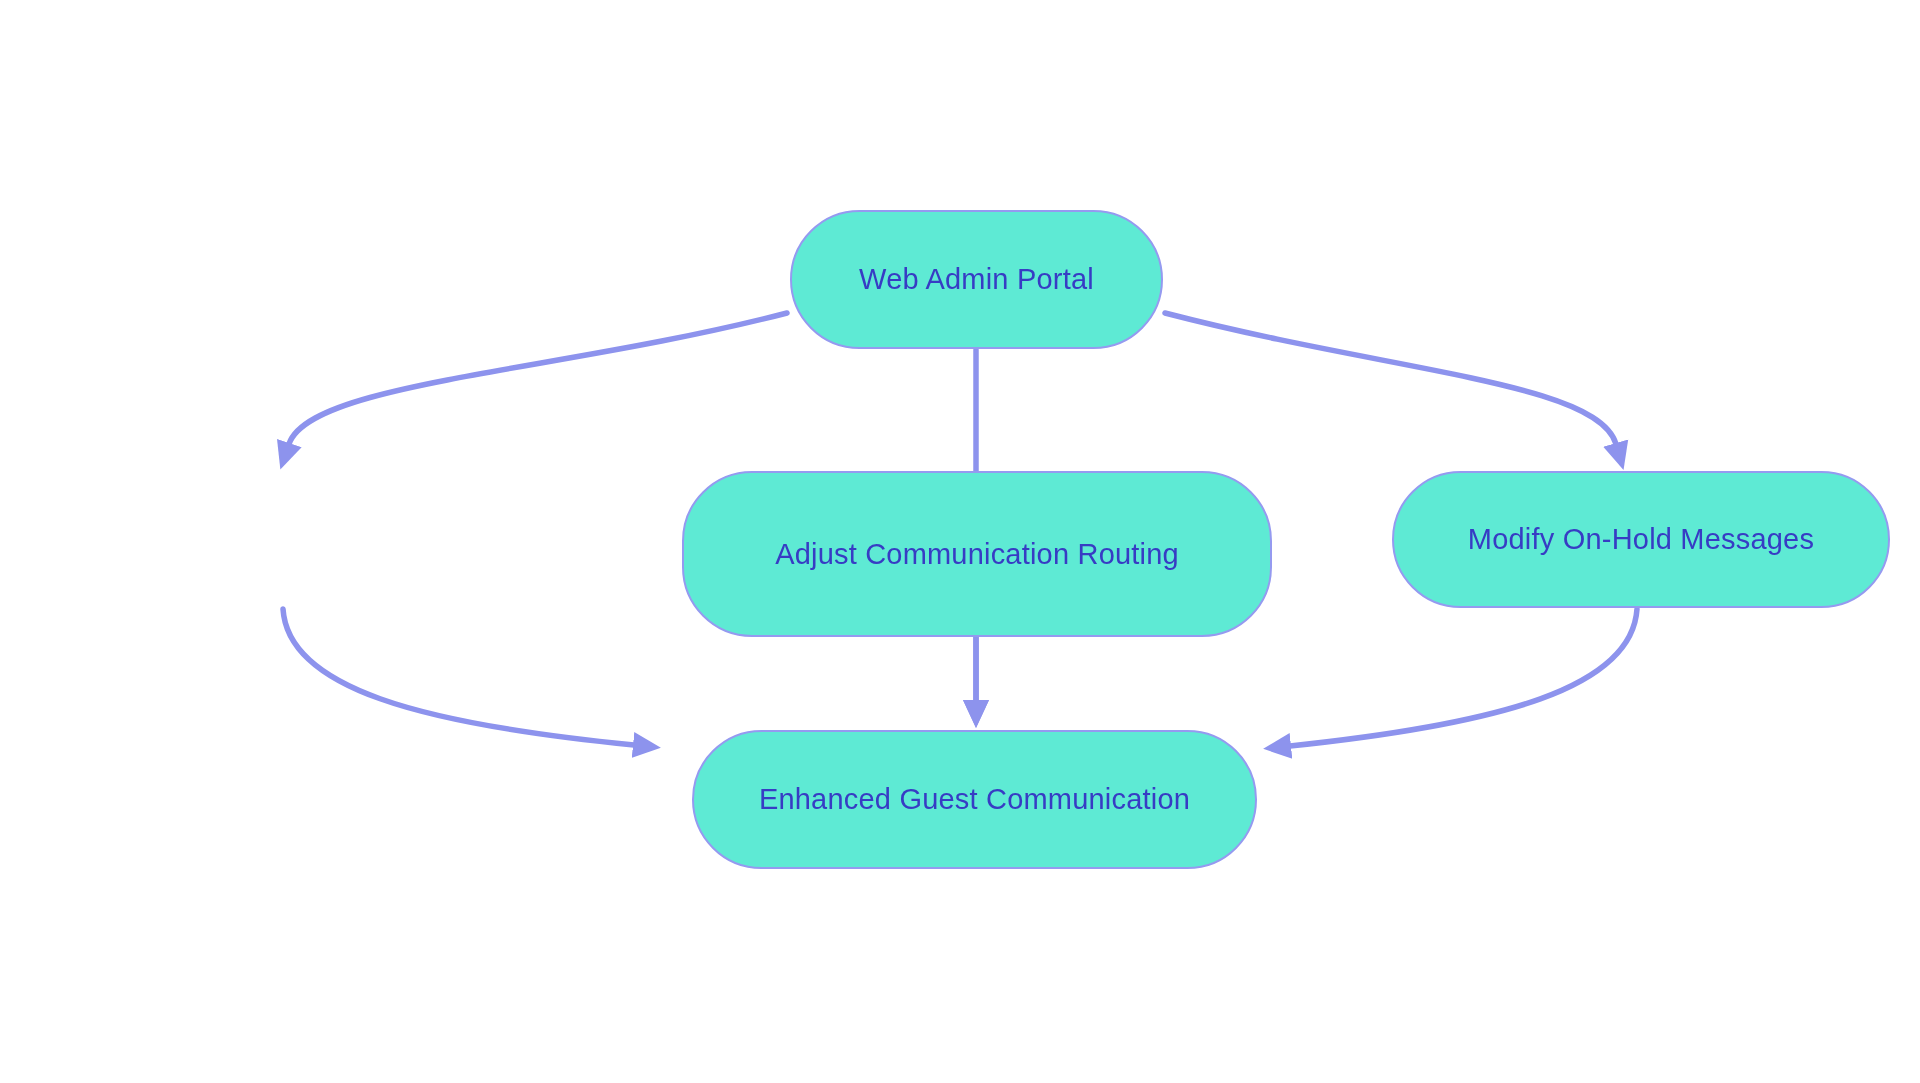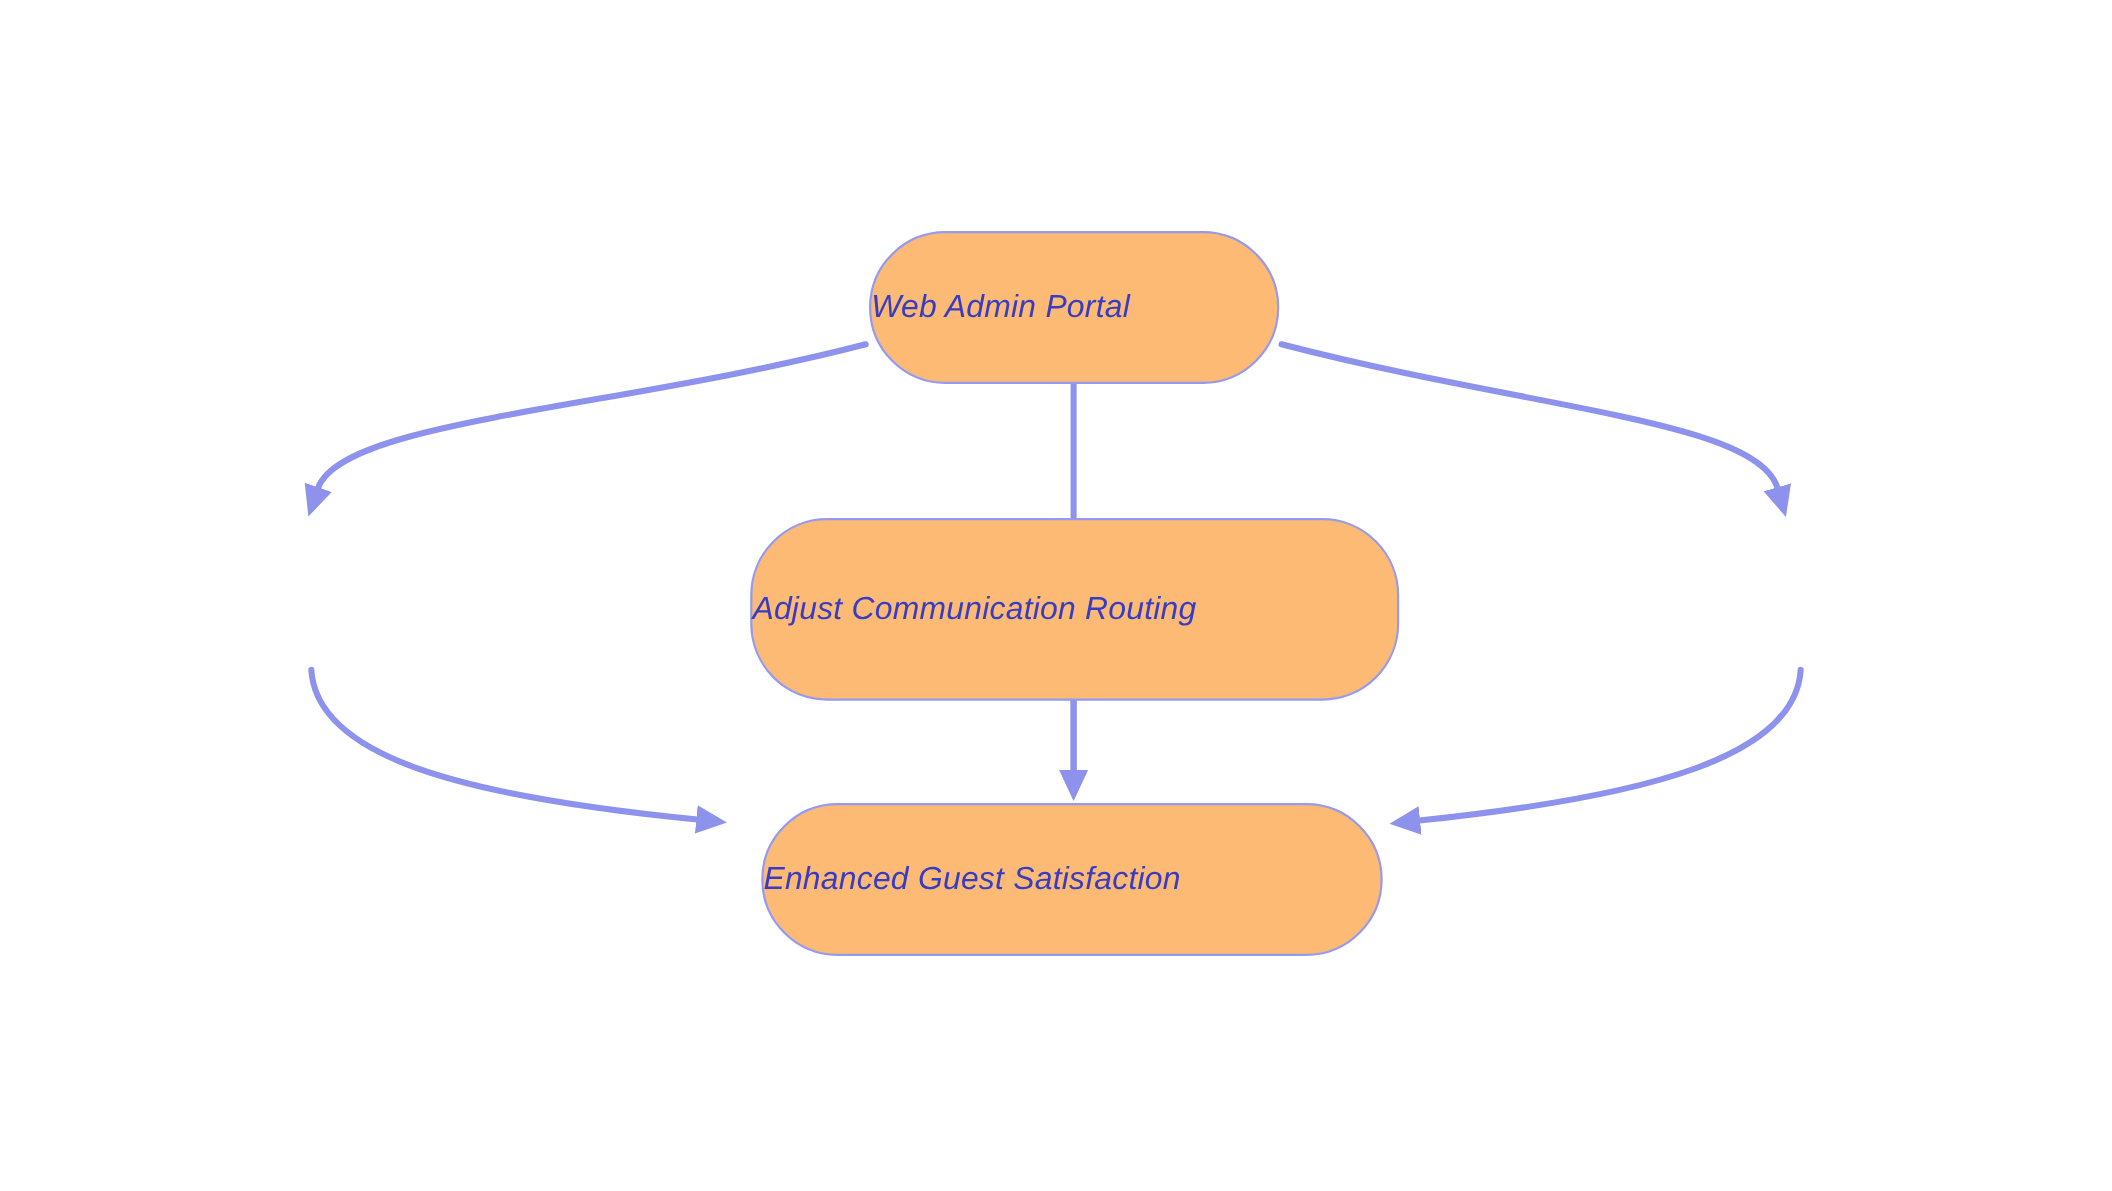--- a/index.html
+++ b/index.html
@@ -24,31 +24,31 @@
   }
   .edge {
     fill: none;
     stroke: #8d93ed;
     stroke-width: 5.5px;
     stroke-linecap: round;
   }
   .node {
     position: absolute;
     box-sizing: border-box;
-    background: #fdba74;
+    background: #5eead4;
     border: 2.5px solid #959af0;
     border-radius: 70px;
     display: flex;
     align-items: center;
+    justify-content: center;
     color: #373cc4;
     font-size: 29px;
     letter-spacing: 0.2px;
     text-align: center;
     white-space: nowrap;
-    font-style: italic;
   }
   .node-top     { left: 790px;  top: 210px; width: 373px; height: 139px; }
   .node-left    { left: 18px;   top: 471px; width: 544px; height: 137px; }
   .node-middle  { left: 682px;  top: 471px; width: 590px; height: 166px; }
   .node-right   { left: 1392px; top: 471px; width: 498px; height: 137px; }
   .node-bottom  { left: 692px;  top: 730px; width: 565px; height: 139px; }
 </style>
 </head>
 <body>
 
@@ -76,18 +76,21 @@
 
   <div class="node node-top">
     <span>Web Admin Portal</span>
   </div>
 
 
   <div class="node node-middle">
     <span>Adjust Communication Routing</span>
   </div>
 
+  <div class="node node-right">
+    <span>Modify On-Hold Messages</span>
+  </div>
 
   <div class="node node-bottom">
-    <span>Enhanced Guest Satisfaction</span>
+    <span>Enhanced Guest Communication</span>
   </div>
 
 </div>
 
 </body></html>

